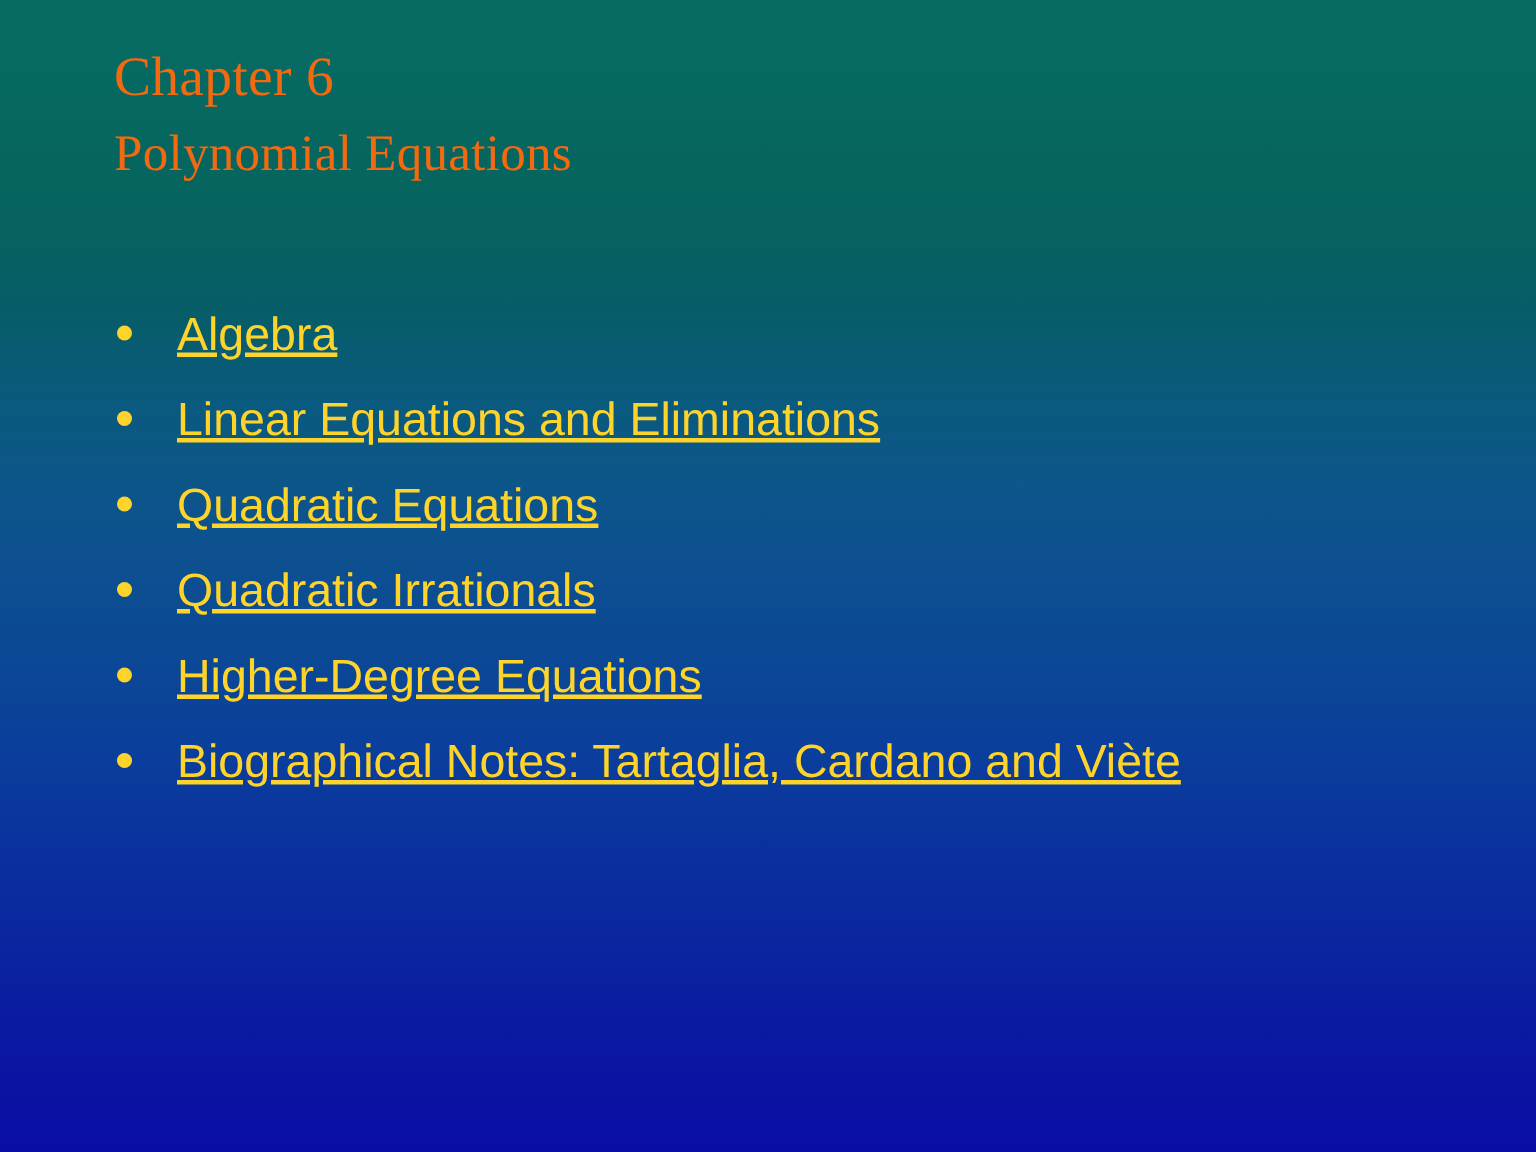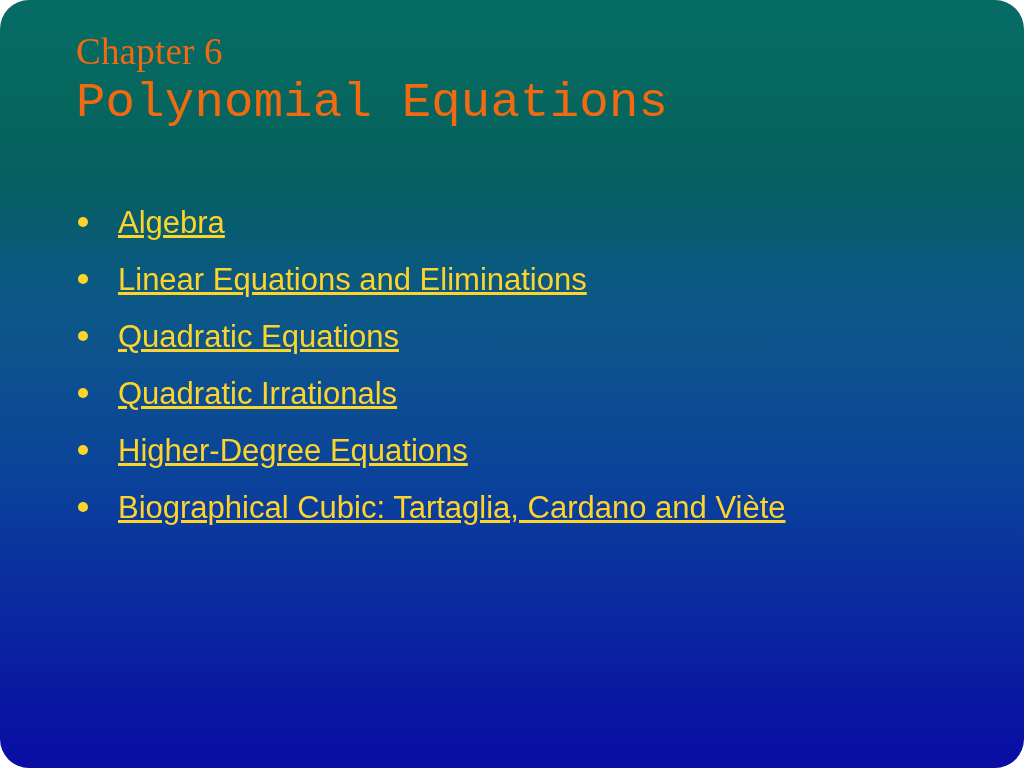--- a/index.html
+++ b/index.html
@@ -28,43 +28,42 @@
         #0c5689 42%,
         #0d5190 48%,
         #0b4994 56%,
         #0a3f9c 65%,
         #0a309e 74%,
         #0a24a0 83%,
         #0a16a2 92%,
         #0a0da4 100%);
     overflow: hidden;
     box-sizing: border-box;
-    border-radius: 29px;
   }
 
   
   #title-block {
     position: absolute;
     left: 76px;
     top: 30px;
     width: 880px;
   }
 
   .title-line1 {
     font-family: "Liberation Serif", "DejaVu Serif", serif;
     font-size: 37px;
     line-height: 44px;
     color: #f2690f;
     white-space: nowrap;
     letter-spacing: 0.2px;
   }
 
   .title-line2 {
-    font-family: Liberation Mono, monospace;
-    font-size: 49px;
+    font-family: Liberation Serif, serif;
+    font-size: 34px;
     line-height: 56px;
     color: #f2690f;
     white-space: nowrap;
     letter-spacing: 0.2px;
     margin-top: 1px;
   }
 
   
   #bullet-list {
     position: absolute;
@@ -140,18 +139,18 @@
 
 
 
     <li class="bullet-item">
       <span class="bullet-marker"></span>
       <span class="bullet-label">Higher-Degree Equations</span>
     </li>
 
     <li class="bullet-item wrap">
       <span class="bullet-marker"></span>
-      <span class="bullet-label">Biographical Cubic: Tartaglia, Cardano and Viète</span>
+      <span class="bullet-label">Biographical Notes: Tartaglia, Cardano and Viète</span>
     </li>
 
   </ul>
 
 </div>
 
 </body></html>

